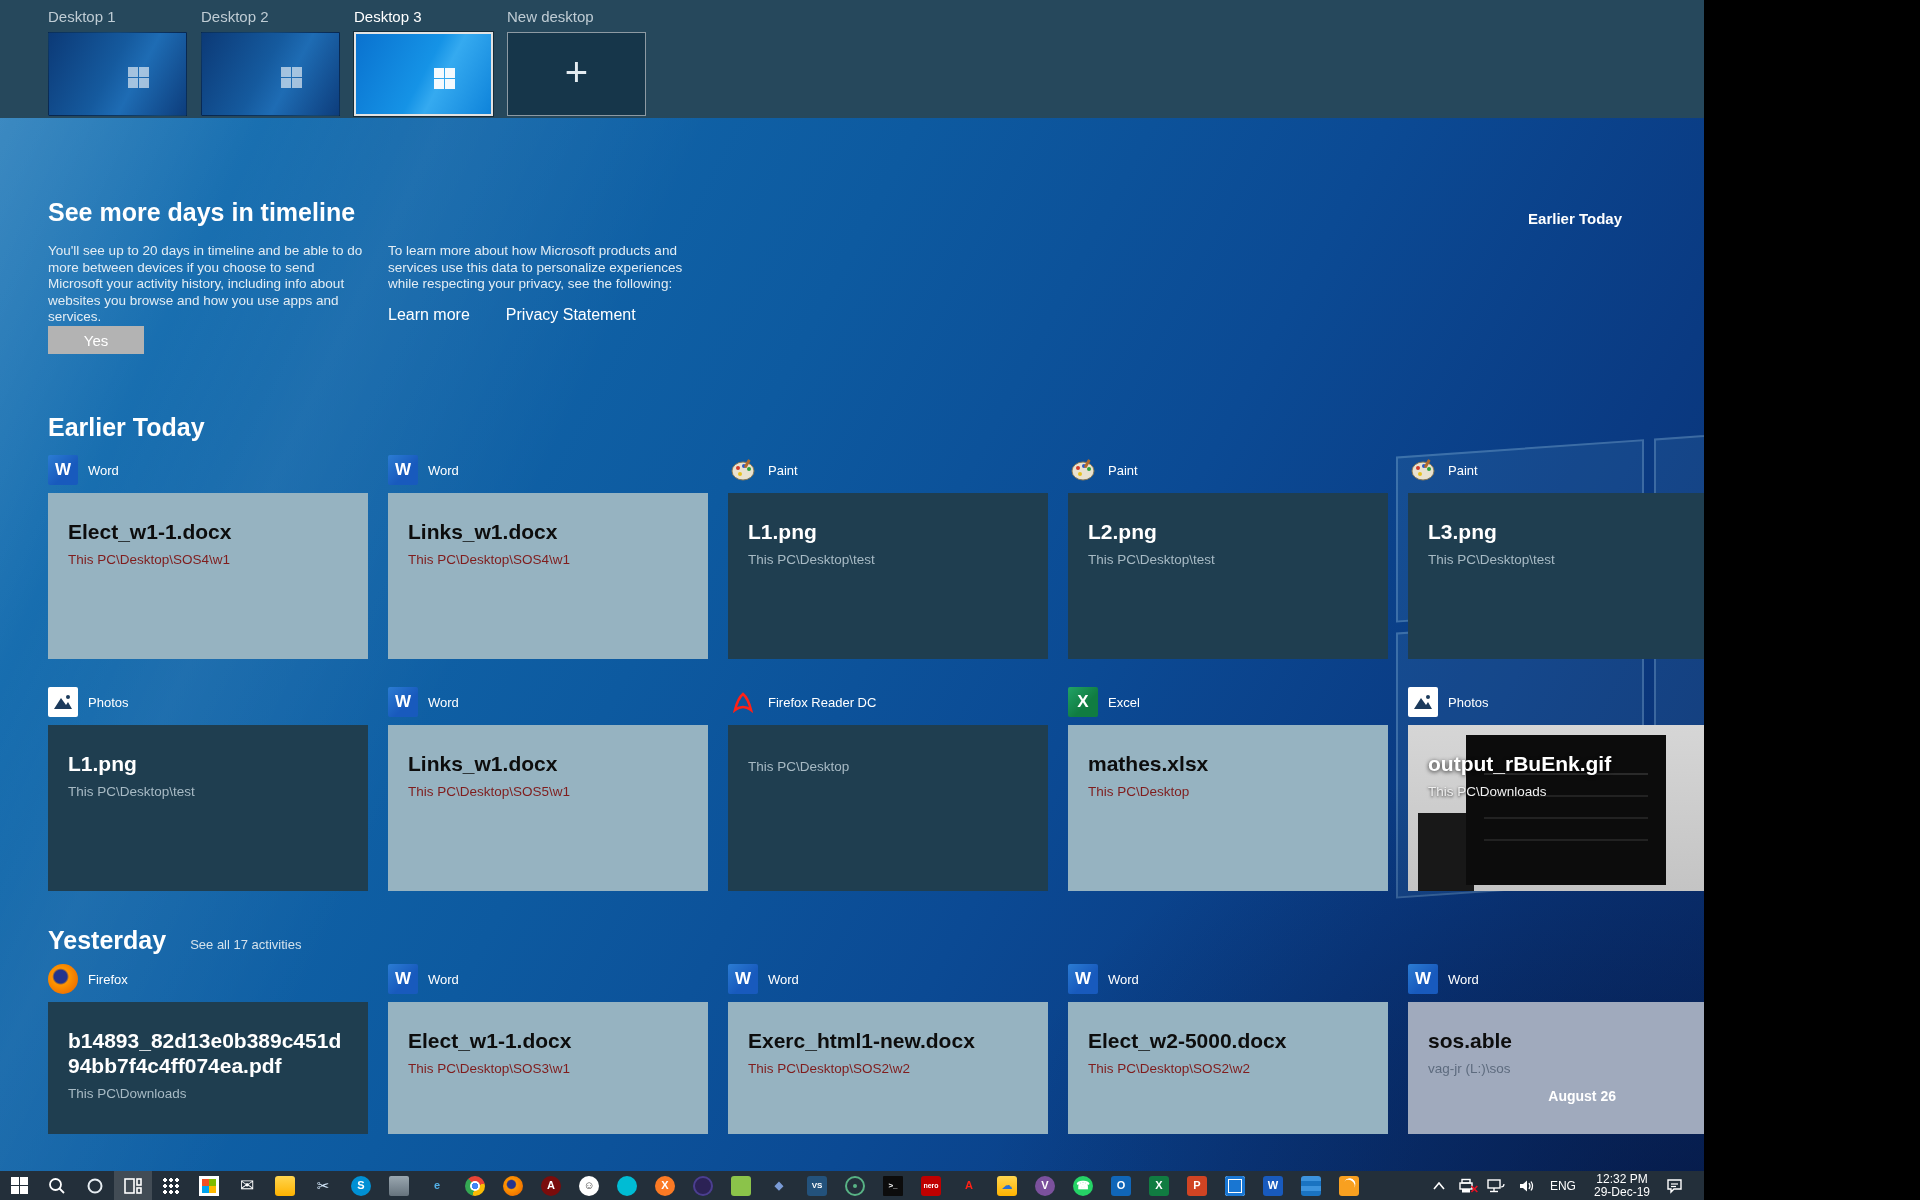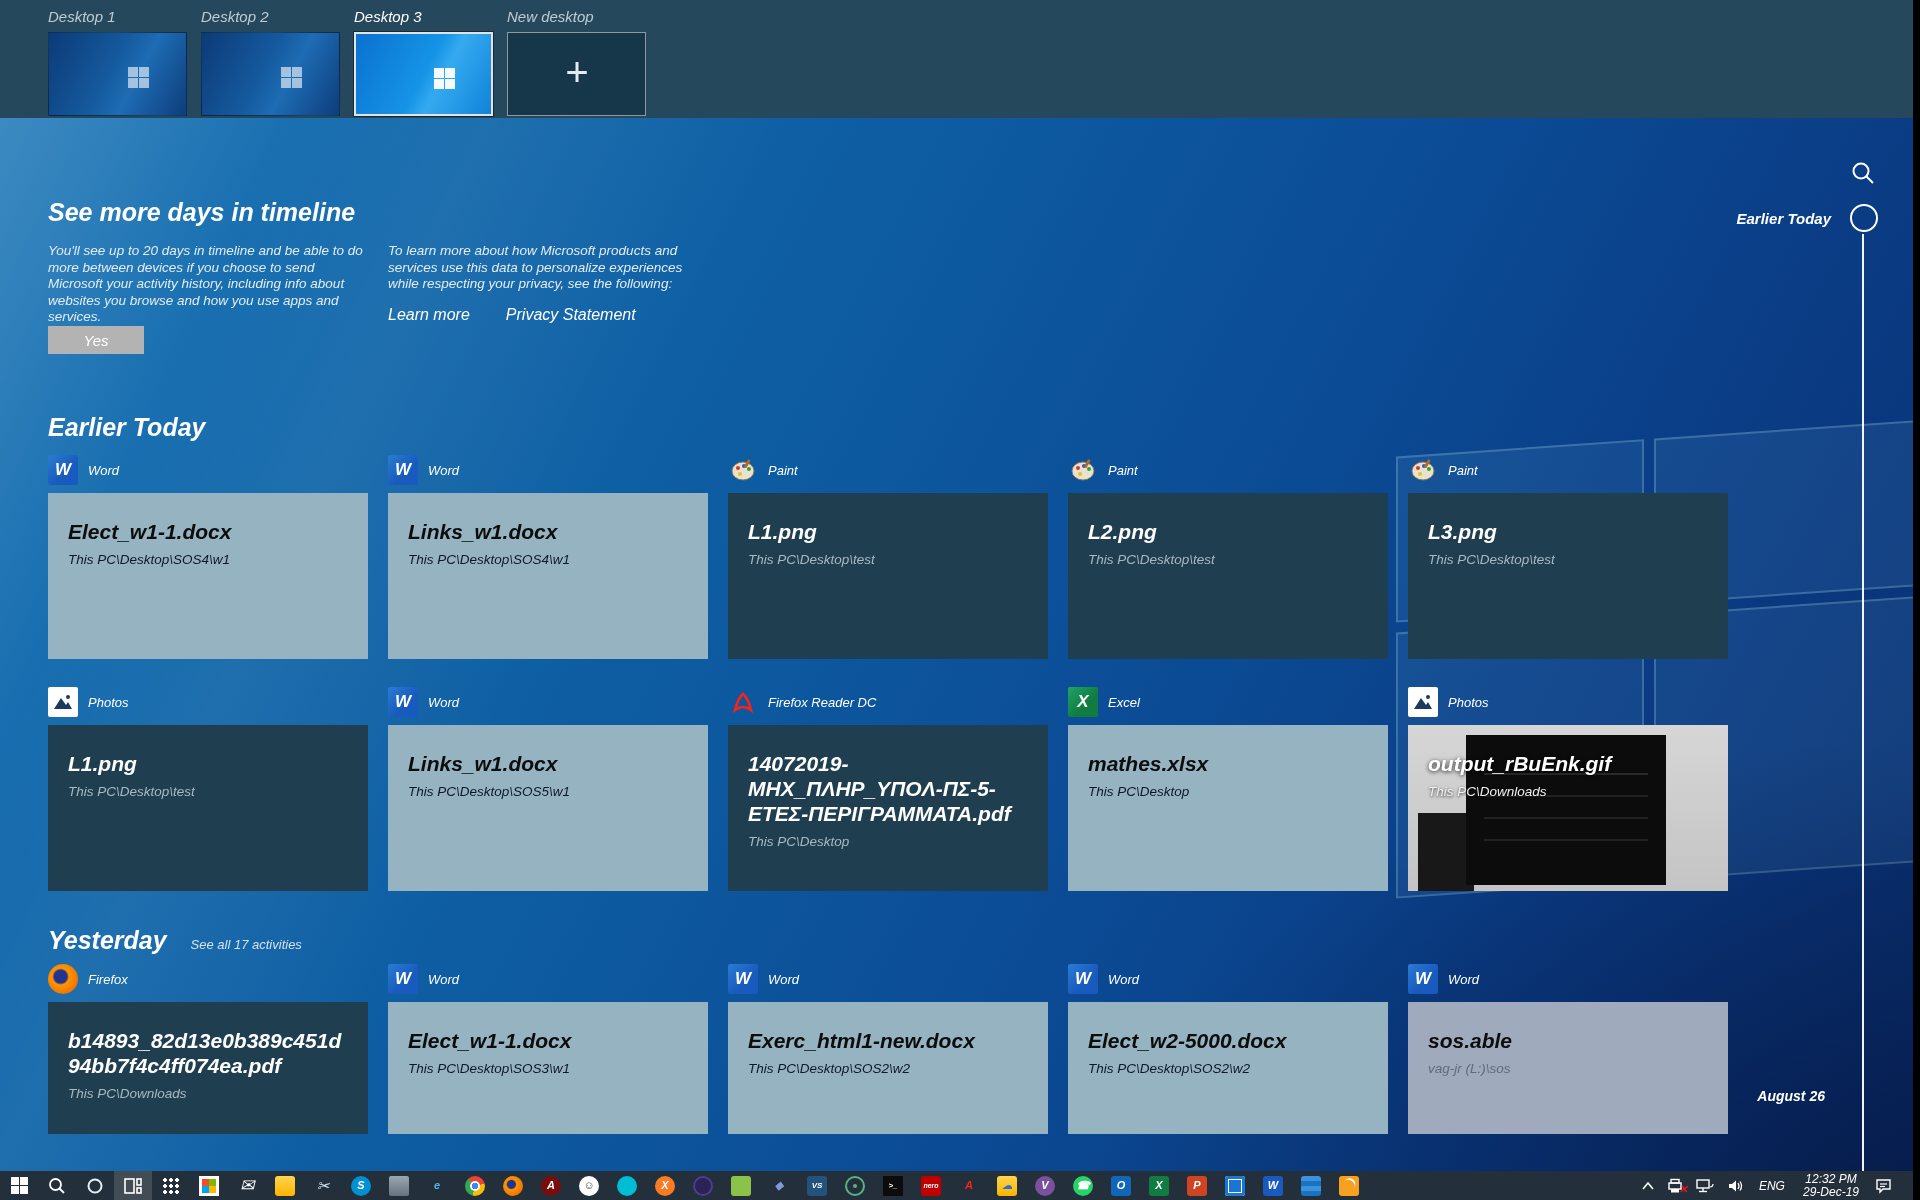--- a/index.html
+++ b/index.html
@@ -1,18 +1,18 @@
 <!DOCTYPE html>
 <html><head>
 <meta charset="utf-8">
 <style>
   html,body{margin:0;padding:0;background:#000;}
-  #screen{position:relative;width:1913px;height:1200px;overflow:hidden;
+  #screen{position:relative;width:1704px;height:1200px;overflow:hidden;
     font-family:"Liberation Sans",sans-serif;
-    background:linear-gradient(118deg,#2a80bd 0%,#1268ab 20%,#0d5aa0 42%,#0b4a94 62%,#0a3a82 80%,#092c6b 100%);font-style:italic;}
+    background:linear-gradient(118deg,#2a80bd 0%,#1268ab 20%,#0d5aa0 42%,#0b4a94 62%,#0a3a82 80%,#092c6b 100%);}
   
   .rays{position:absolute;inset:0;pointer-events:none;
     background:linear-gradient(115deg, rgba(255,255,255,0.10) 2%, transparent 14%, rgba(255,255,255,0.06) 22%, transparent 34%);}
   .vignette{position:absolute;inset:0;pointer-events:none;
     background:radial-gradient(60% 55% at 100% 100%, rgba(4,14,48,0.55), transparent 70%);}
   .glass{position:absolute;left:1396px;top:430px;width:760px;height:440px;pointer-events:none;
     transform:skewY(-4deg);opacity:.8;}
   .pane{position:absolute;background:rgba(150,215,240,0.10);border:2px solid rgba(200,240,255,0.28);}
   .pane.p1{left:0;top:0;width:244px;height:162px;}
   .pane.p2{left:258px;top:0;width:500px;height:162px;}
@@ -50,21 +50,21 @@
   .sec-head{position:absolute;left:48px;font-size:25px;font-weight:bold;color:#fff;display:flex;align-items:baseline;gap:24px;}
   .see-all{font-size:13px;font-weight:normal;color:#d4e2ec;cursor:pointer;}
   .card-row{position:absolute;left:48px;display:flex;gap:20px;}
   .card{width:320px;}
   .card-head{display:flex;align-items:center;gap:10px;height:30px;}
   .app-label{font-size:13px;color:#fff;}
   .card-body{margin-top:8px;height:166px;padding:26px 20px 0 20px;box-sizing:border-box;position:relative;overflow:hidden;cursor:pointer;}
   .row3 .card-body{height:132px;}
   .t-light .card-body{background:#96b3c1;}
   .t-light .card-title{color:#0d0d0d;}
-  .t-light .card-path{color:#0f172a;}
+  .t-light .card-path{color:#7f1d1d;}
   .t-dark .card-body{background:#1f3e50;}
   .t-dark .card-title{color:#fff;}
   .t-dark .card-path{color:#a7bac4;}
   .card-title{font-size:21px;font-weight:bold;line-height:25px;overflow-wrap:anywhere;}
   .card-path{font-size:13.5px;margin-top:8px;}
   
   .t-thumb .card-body{background:#bfbfbf;}
   .t-thumb .card-title{color:#fff;text-shadow:0 1px 4px rgba(0,0,0,0.85);position:relative;z-index:2;}
   .t-thumb .card-path{color:#f0f0f0;text-shadow:0 1px 3px rgba(0,0,0,0.8);position:relative;z-index:2;}
   .gif-win{position:absolute;left:58px;top:10px;width:200px;height:150px;background:#0c0c0c;z-index:1;}
@@ -305,21 +305,20 @@
     <div class="card t-dark">
       <div class="card-head">
         <span class="app-ic ic-acrobat">
           <svg width="24" height="24" viewBox="0 0 24 24">
               <path d="M4 20 Q7 8 12 4 Q17 8 20 20 Q12 14 4 20 Z" fill="none" stroke="#ff2116" stroke-width="2.6"></path>
             </svg>
         </span>
         <span class="app-label">Firefox Reader DC</span>
       </div>
       <div class="card-body">
-        <div class="card-title">14072019-ΜΗΧ_ΠΛΗΡ_ΥΠΟΛ-ΠΣ-5-ΕΤΕΣ-ΠΕΡΙΓΡΑΜΜΑΤΑ.pdf</div>
         <div class="card-path">This PC\Desktop</div>
       </div>
     </div>
     <div class="card t-light">
       <div class="card-head">
         <span class="app-ic ic-excel">X</span>
         <span class="app-label">Excel</span>
       </div>
       <div class="card-body">
         <div class="card-title">mathes.xlsx</div>

